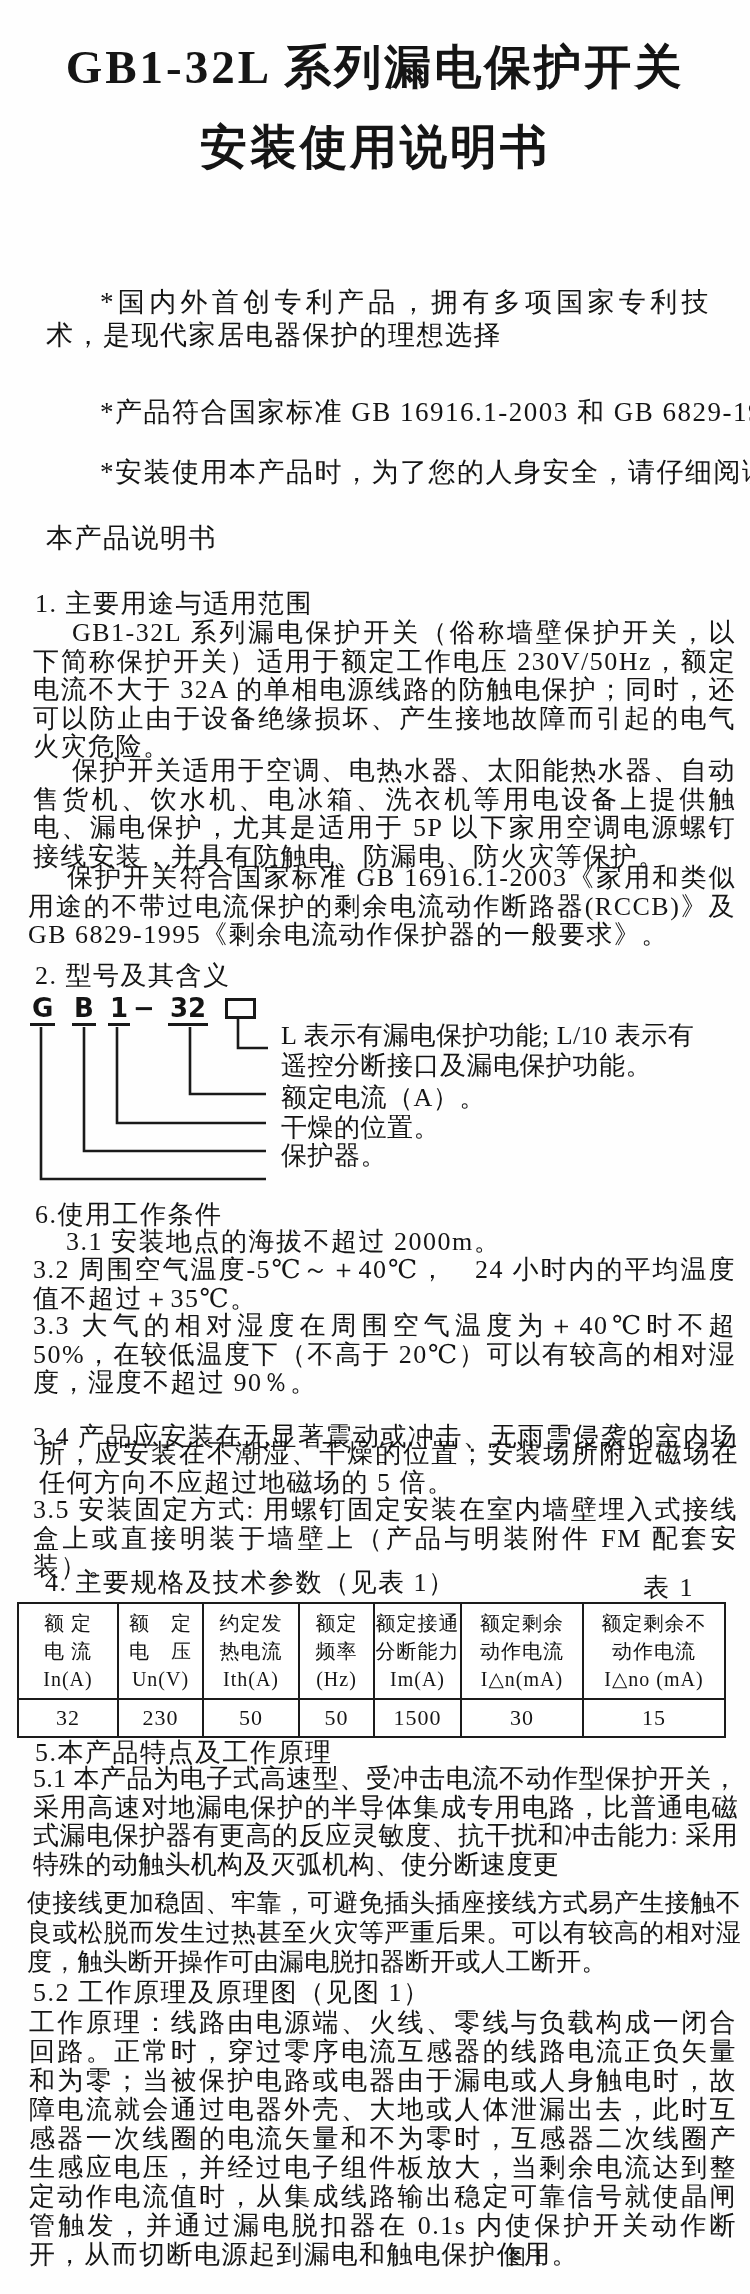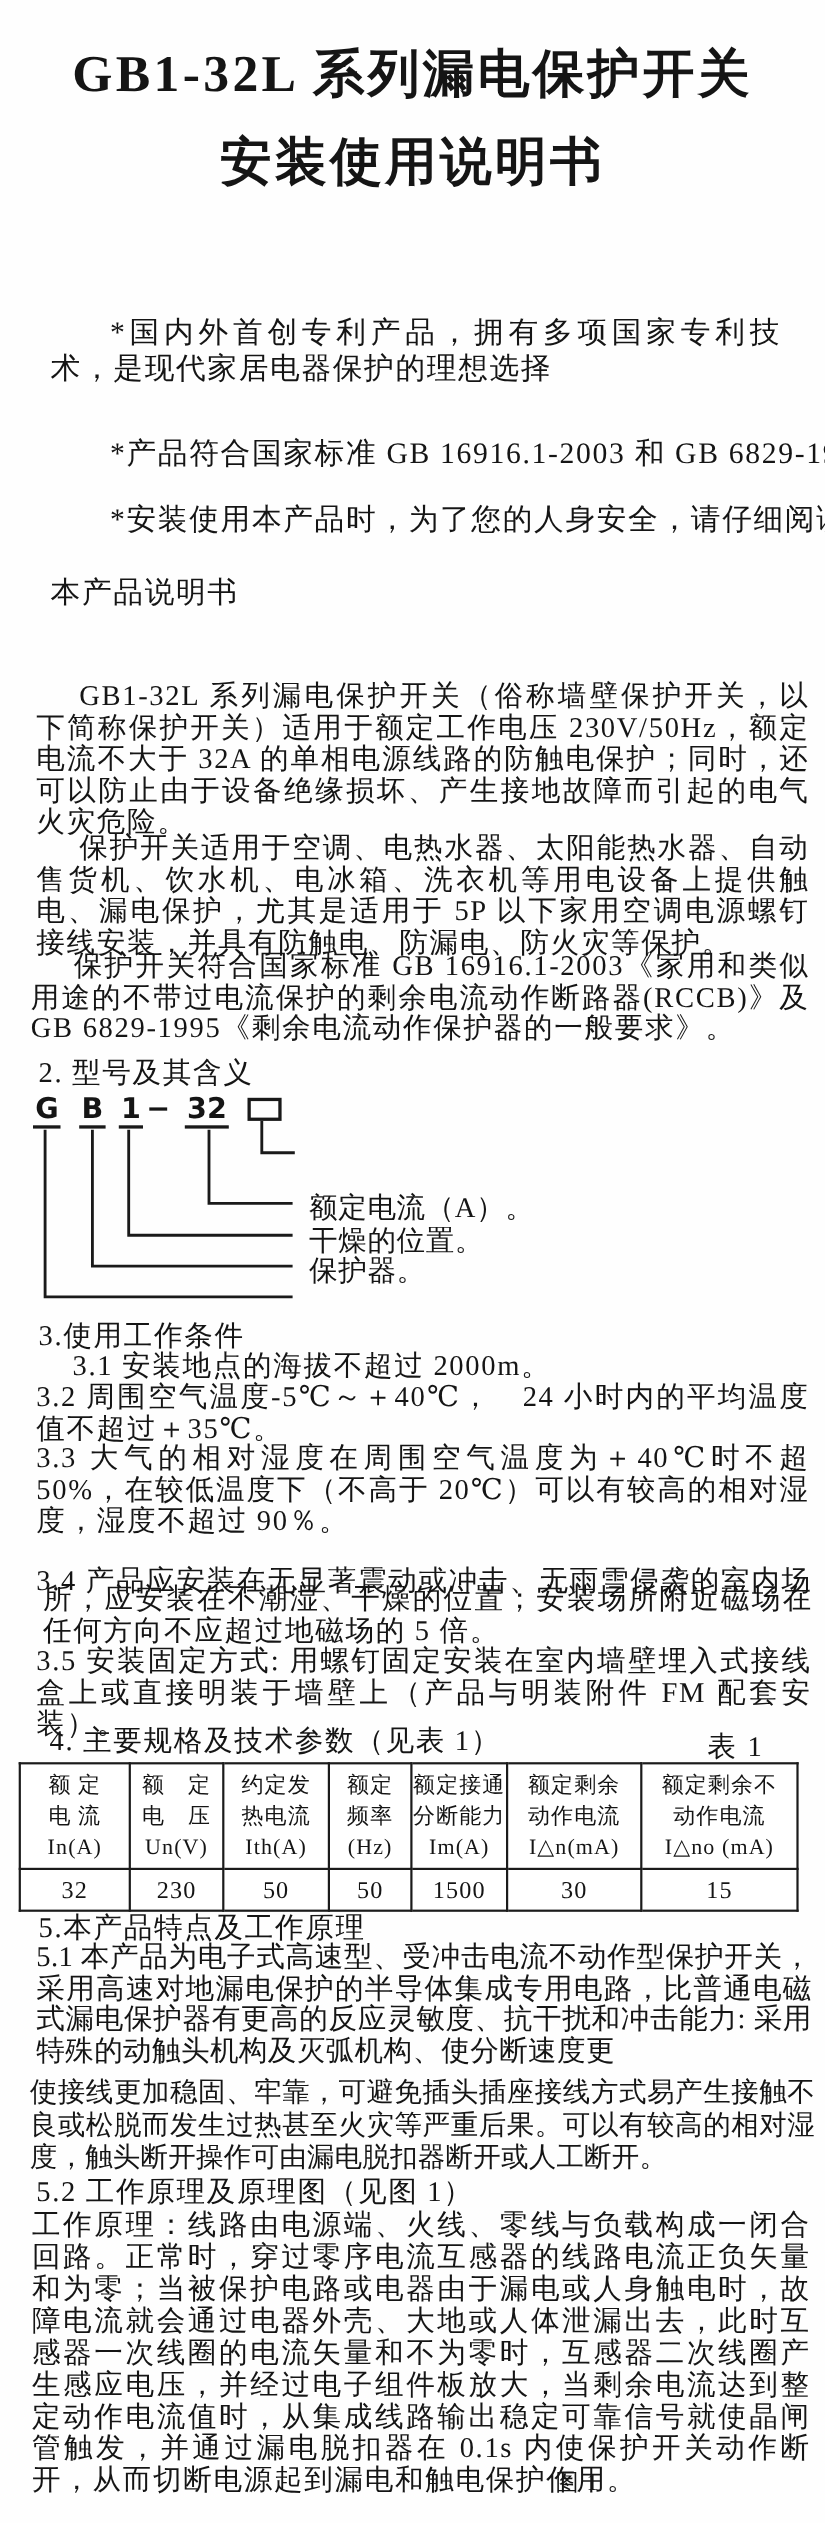--- a/index.html
+++ b/index.html
@@ -40,45 +40,48 @@
 <div id="doc">
 
   <div class="b title" style="top:36px;">GB1-32L 系列漏电保护开关</div>
   <div class="b intro ind2" style="top:286px;left:46px;width:664px;">*国内外首创专利产品，拥有多项国家专利技术，是现代家居电器保护的理想选择</div>
 
   <div class="b title" style="top:116px;">安装使用说明书</div>
   <div class="b intro ind2" style="top:396px;left:46px;width:690px;white-space:nowrap;text-align:left;">*产品符合国家标准 GB 16916.1-2003 和 GB 6829-1995</div>
   <div class="b intro ind2" style="top:456px;left:46px;width:690px;white-space:nowrap;text-align:left;">*安装使用本产品时，为了您的人身安全，请仔细阅读</div>
   <div class="b intro" style="top:522px;left:46px;width:690px;">本产品说明书</div>
 
+  <div class="b head" style="top:589px;left:35px;">1.  主要用途与适用范围</div>
   <div class="b body ind15" style="top:619px;left:33px;width:703px;">GB1-32L 系列漏电保护开关（俗称墙壁保护开关，以下简称保护开关）适用于额定工作电压 230V/50Hz，额定电流不大于 32A 的单相电源线路的防触电保护；同时，还可以防止由于设备绝缘损坏、产生接地故障而引起的电气火灾危险。</div>
   <div class="b body ind15" style="top:757px;left:33px;width:703px;">保护开关适用于空调、电热水器、太阳能热水器、自动售货机、饮水机、电冰箱、洗衣机等用电设备上提供触电、漏电保护，尤其是适用于 5P 以下家用空调电源螺钉接线安装，并具有防触电、防漏电、防火灾等保护。</div>
   <div class="b body ind15" style="top:864px;left:28px;width:708px;">保护开关符合国家标准 GB 16916.1-2003《家用和类似用途的不带过电流保护的剩余电流动作断路器(RCCB)》及 GB 6829-1995《剩余电流动作保护器的一般要求》。</div>
 
   <div class="b head" style="top:961px;left:35px;">2. 型号及其含义</div>
   <div class="b" id="diagram">
     <svg width="750" height="215" viewBox="0 0 750 215">
       <path d="M41,34 V186 H266" fill="none" stroke="#1a1a1a" stroke-width="2.6"></path>
       <path d="M84,34 V158 H266" fill="none" stroke="#1a1a1a" stroke-width="2.6"></path>
       <path d="M117,34 V130 H266" fill="none" stroke="#1a1a1a" stroke-width="2.6"></path>
       <path d="M190,34 V101 H266" fill="none" stroke="#1a1a1a" stroke-width="2.6"></path>
       <path d="M238,26 V55 H268" fill="none" stroke="#1a1a1a" stroke-width="2.6"></path>
     </svg>
     <span class="code" style="left:30px;">G</span>
     <span class="code" style="left:72px;">B</span>
     <span class="code" style="left:108px;">1</span>
     <span class="code code-dash" style="left:131px;">−</span>
     <span class="code" style="left:168px;">32</span>
     <span id="code-box"></span>
+    <div class="leg" style="top:28px;width:470px;">L 表示有漏电保护功能; L/10 表示有
+遥控分断接口及漏电保护功能。</div>
     <div class="leg" style="top:90px;">额定电流（A）。</div>
     <div class="leg" style="top:120px;">干燥的位置。</div>
     <div class="leg" style="top:148px;">保护器。</div>
   </div>
 
-  <div class="b head" style="top:1200px;left:35px;">3.使用工作条件</div>
+  <div class="b head" style="top:1200px;left:35px;">6.使用工作条件</div>
   <div class="b body" style="top:1228px;left:34px;width:703px;margin-left:32px;">3.1 安装地点的海拔不超过 2000m。</div>
   <div class="b body" style="top:1256px;left:33px;width:703px;">3.2 周围空气温度-5℃～＋40℃，　24 小时内的平均温度值不超过＋35℃。</div>
   <div class="b body" style="top:1312px;left:33px;width:703px;">3.3 大气的相对湿度在周围空气温度为＋40℃时不超 50%，在较低温度下（不高于 20℃）可以有较高的相对湿度，湿度不超过 90％。</div>
   <div class="b body" style="top:1391px;left:33px;width:703px;white-space:nowrap;text-align:left;margin-top:32px;">3.4 产品应安装在无显著震动或冲击、无雨雪侵袭的室内场</div>
   <div class="b body" style="top:1440px;left:39px;width:700px;">所，应安装在不潮湿、干燥的位置；安装场所附近磁场在任何方向不应超过地磁场的 5 倍。</div>
   <div class="b body" style="top:1496px;left:33px;width:705px;">3.5 安装固定方式: 用螺钉固定安装在室内墙壁埋入式接线盒上或直接明装于墙壁上（产品与明装附件 FM 配套安装）。</div>
 
   <div class="b head" style="top:1568px;left:45px;">4. 主要规格及技术参数（见表 1）</div>
   <div class="b tbl-label" style="top:1570px;left:643px;">表 1</div>
   <div class="b" id="spec-table-wrap">

